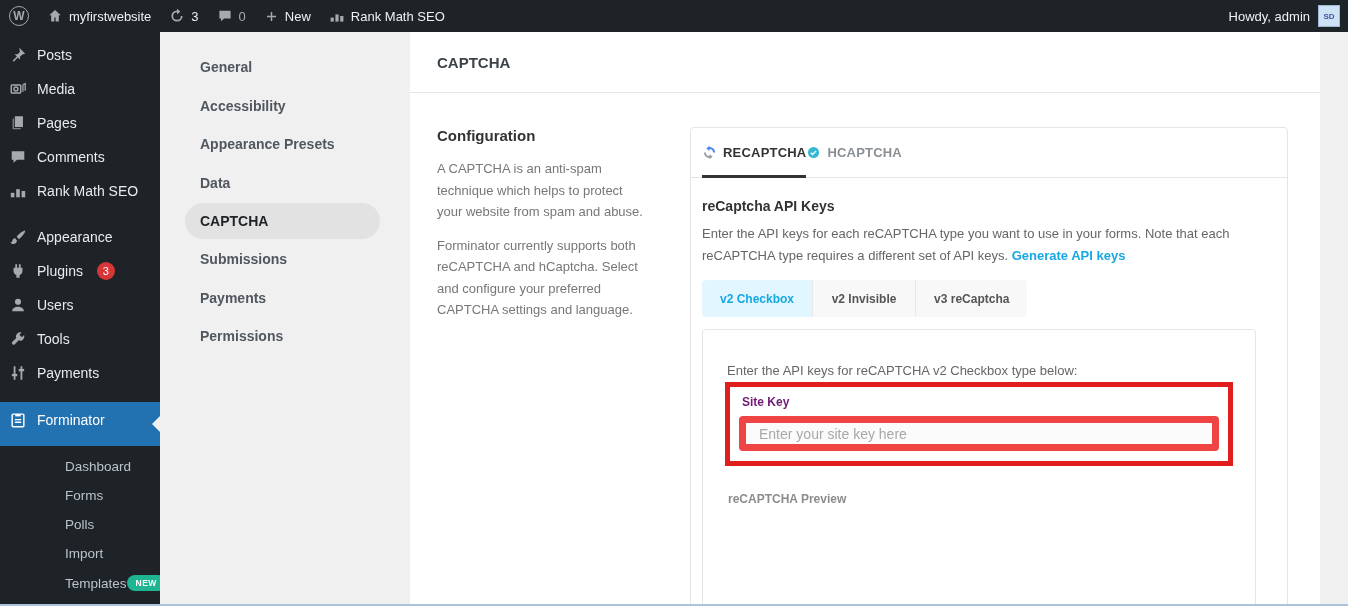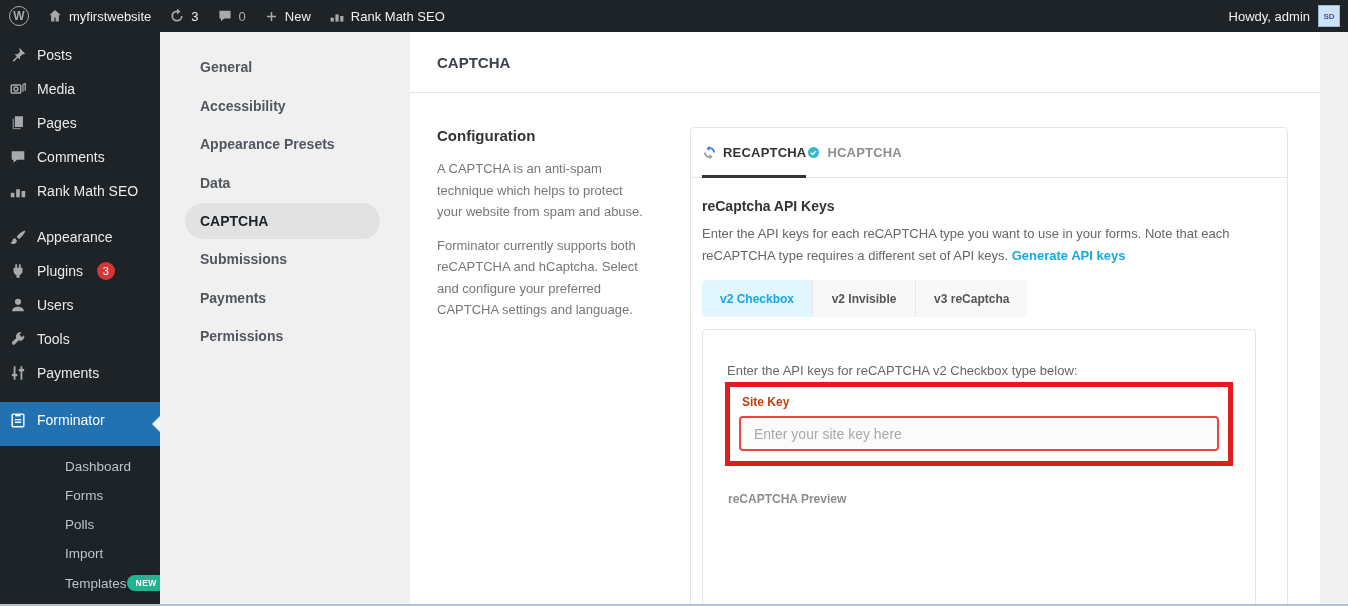--- a/index.html
+++ b/index.html
@@ -128,23 +128,23 @@
   }
   .subtab:last-child { border-right:none; }
   .subtab.active { background:#e1f6ff; color:#17a8e3; }
 
   .inner-box {
     margin:12px 20px 0 0; border:1px solid #e5e5e5; border-radius:4px;
     padding:33px 22px 0 22px; height:440px;
   }
   .box-intro { font-size:13px; color:#666; margin:0 0 4px 2px; }
   .red-box { border:5px solid #e01e1e; padding:5px 9px 10px 9px; margin-bottom:26px; }
-  .field-label { font-size:12px; font-weight:bold; color:#c2410c; margin:3px 0 7px 3px; }
+  .field-label { font-size:12px; font-weight:bold; color:#701a75; margin:3px 0 7px 3px; }
   .key-input {
-    width:100%; height:35px; background:#fbfbfb; border:2px solid #ef4444; border-radius:4px;
+    width:100%; height:35px; background:#fbfbfb; border:7px solid #ef4444; border-radius:4px;
     padding:0 13px; font-size:14px; color:#333; font-family:"Liberation Sans", sans-serif;
   }
   .key-input::placeholder { color:#a8a8a8; }
   .preview-label { font-size:12px; font-weight:bold; color:#8c8c8c; margin:12px 0 10px 3px; }
 
   .window-bottom { position:absolute; bottom:0; left:0; right:0; height:2px; background:#aac4de; z-index:40; }
 </style>
 </head>
 <body>
 

